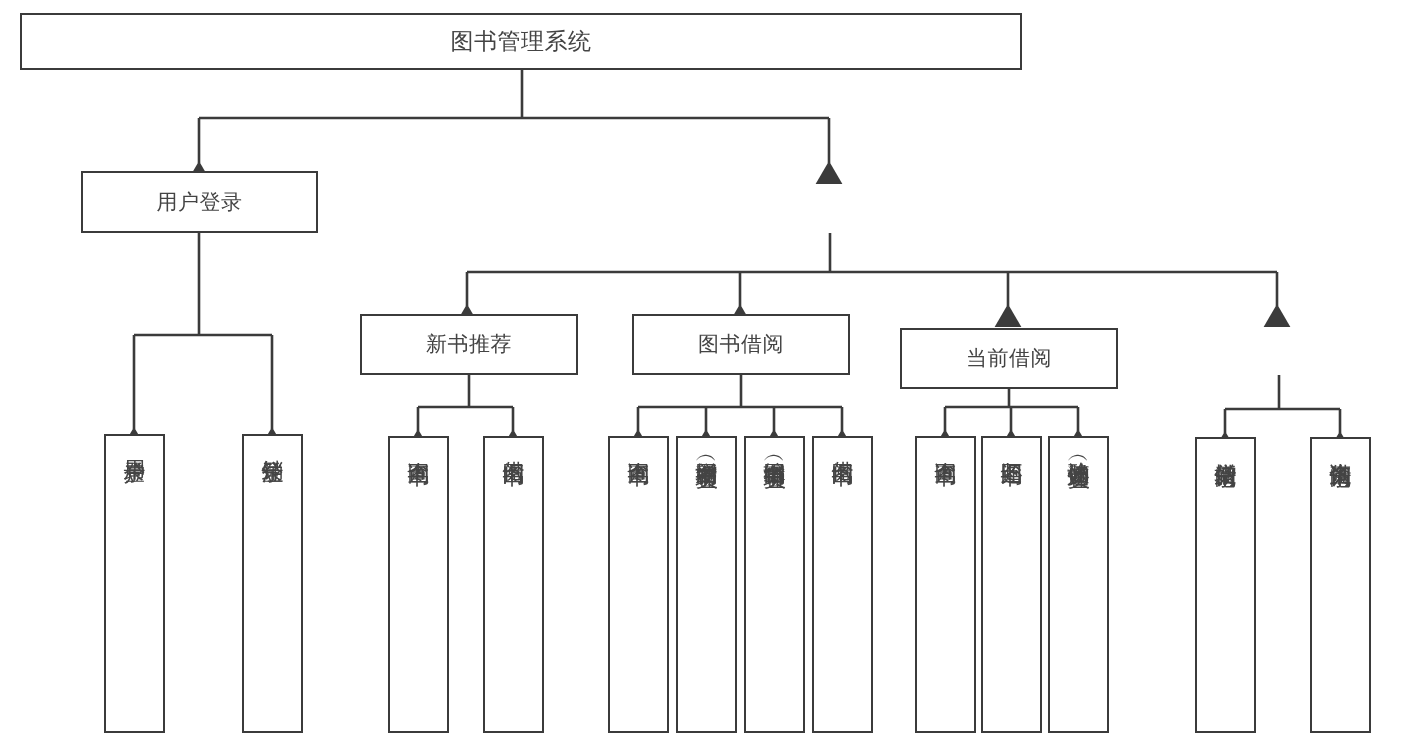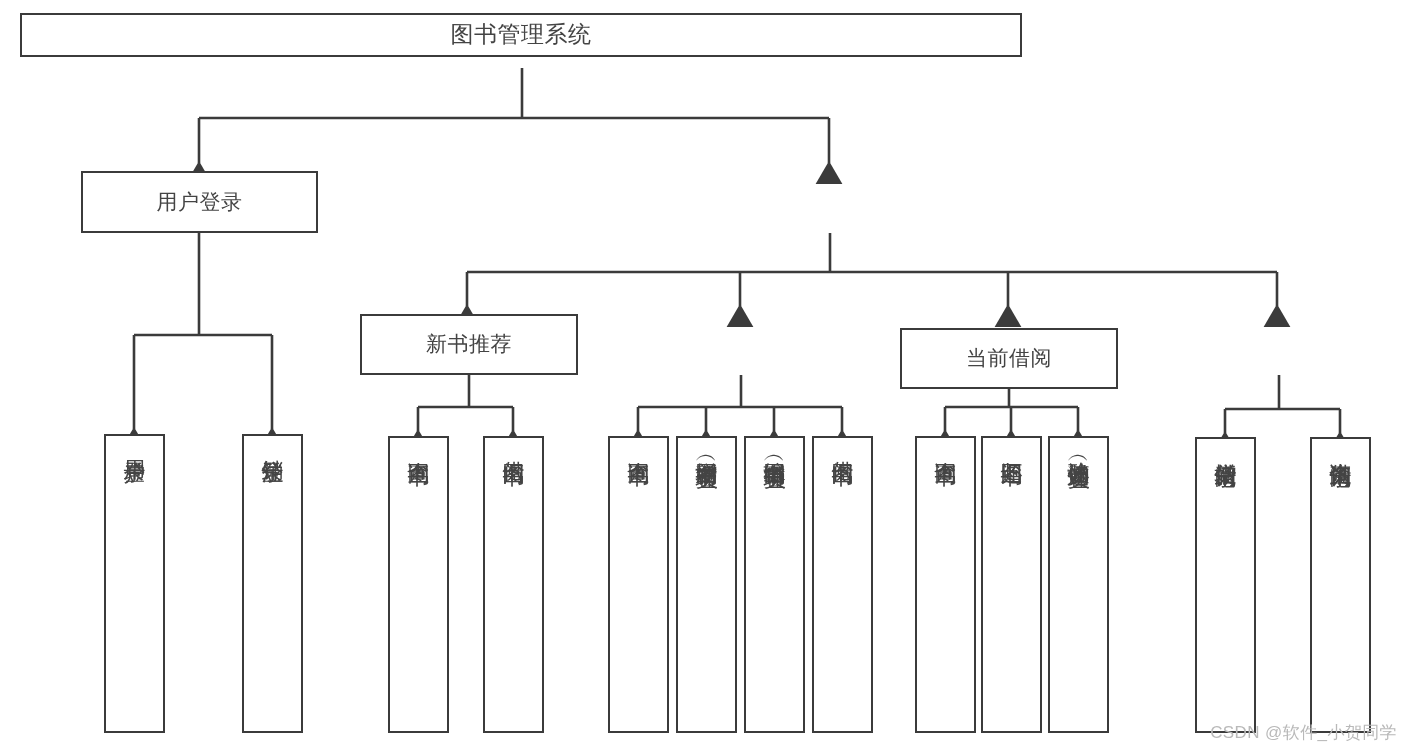--- a/index.html
+++ b/index.html
@@ -119,30 +119,33 @@
       <path d="M 1011 407 L 1011 431" marker-end="url(#arrow)"></path>
       <path d="M 1078 407 L 1078 431" marker-end="url(#arrow)"></path>
 
       <path d="M 1279 375 L 1279 409"></path>
       <path d="M 1225 409 L 1340 409"></path>
       <path d="M 1225 409 L 1225 433" marker-end="url(#arrow)"></path>
       <path d="M 1340 409 L 1340 433" marker-end="url(#arrow)"></path>
     </g>
   </svg>
 
-  <div class="node horiz root" style="left:20px; top:13px; width:1002px; height:44px;">
+  <div class="node horiz root" style="left:20px; top:13px; width:1002px; height:57px;">
     <span class="label">图书管理系统</span>
   </div>
 
   <div class="node horiz" style="left:81px; top:171px; width:237px; height:62px;">
     <span class="label">用户登录</span>
   </div>
 
   <div class="node horiz" style="left:360px; top:314px; width:218px; height:61px;">
     <span class="label">新书推荐</span>
+  </div>
+  <div class="node horiz" style="left:632px; top:314px; width:218px; height:61px;">
+    <span class="label">图书借阅</span>
   </div>
   <div class="node horiz" style="left:900px; top:314px; width:218px; height:61px;margin-top:14px;">
     <span class="label">当前借阅</span>
   </div>
 
   <div class="node vert" style="left:104px; top:434px; width:61px; height:299px;">
     <span class="label">用户登录</span>
   </div>
   <div class="node vert" style="left:242px; top:434px; width:61px; height:299px;">
     <span class="label">注销登录</span>
@@ -178,14 +181,13 @@
     <span class="label">确认归还（管理员）</span>
   </div>
 
   <div class="node vert" style="left:1195px; top:437px; width:61px; height:296px;">
     <span class="label">新增借阅记录</span>
   </div>
   <div class="node vert" style="left:1310px; top:437px; width:61px; height:296px;">
     <span class="label">查询借阅记录</span>
   </div>
 
-  <div id="watermark">CSDN @软件_小贺同学</div>
 </div>
 
 </body></html>

